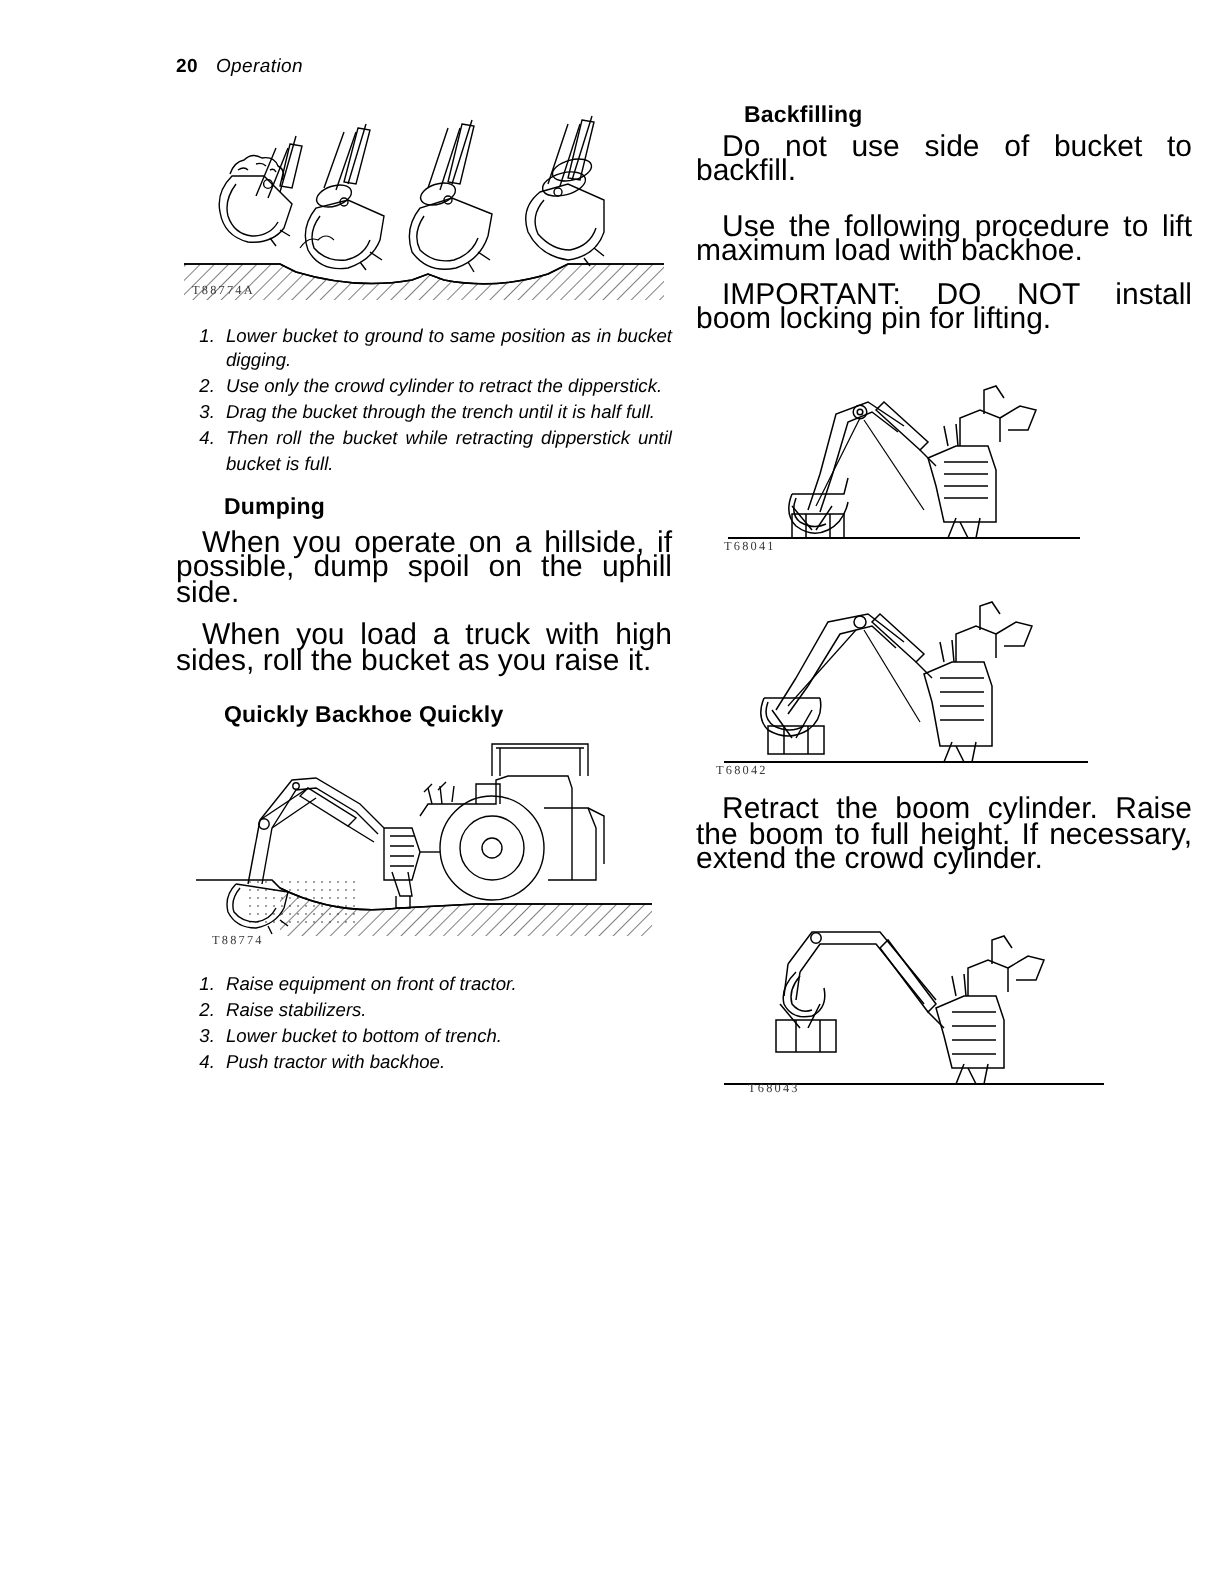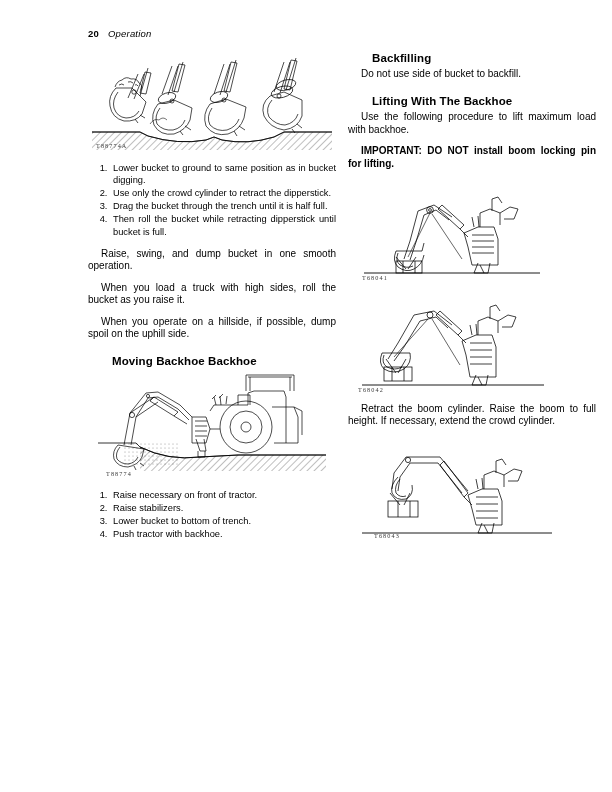--- a/index.html
+++ b/index.html
@@ -49,42 +49,43 @@
   h2.heading {
     font-size: 11.5px;
     font-weight: bold;
     margin: 0 0 6px 0;
     letter-spacing: 0.1px;
     padding-left: 24px;
   }
   h2.heading.tight { margin-bottom: 4px; }
 
   p.body {
-    font-size: 10px;
+    font-size: 15px;
     line-height: 12.4px;
     margin: 0 0 9px 0;
     text-align: justify;
     text-indent: 13px;
   }
   p.body.noindent { text-indent: 0; }
   p.body.last { margin-bottom: 0; }
   p.body.important {
-    font-weight: bold;
+    font-weight: normal;
   }
 
   ol.steps {
     margin: 0 0 10px 0;
     padding: 0 0 0 22px;
     font-size: 9.3px;
     line-height: 12.4px;
   }
   ol.steps li {
     margin: 0 0 0.5px 0;
     padding-left: 3px;
     text-align: justify;
+    font-style: italic;
   }
   ol.steps.loose li { text-align: left; }
 
   
   .figure { position: relative; margin: 0; }
   .figure svg { display: block; }
   .fig-code {
     font-family: "Liberation Serif", serif;
     font-size: 6.2px;
     letter-spacing: 1.1px;
@@ -185,27 +186,27 @@
 
     <div class="spacer-10"></div>
 
     <ol class="steps">
       <li>Lower bucket to ground to same position as in bucket digging.</li>
       <li>Use only the crowd cylinder to retract the dipperstick.</li>
       <li>Drag the bucket through the trench until it is half full.</li>
       <li>Then roll the bucket while retracting dipperstick until bucket is full.</li>
     </ol>
 
-    <p class="body">Raise, swing, and dump bucket in one smooth operation.</p>
+    <h2 class="heading">Dumping</h2>
+    <p class="body">When you operate on a hillside, if possible, dump spoil on the uphill side.</p>
     <p class="body">When you load a truck with high sides, roll the bucket as you raise it.</p>
-    <p class="body">When you operate on a hillside, if possible, dump spoil on the uphill side.</p>
 
     <div class="spacer-6"></div>
 
-    <h2 class="heading tight">Moving Backhoe Backhoe</h2>
+    <h2 class="heading tight">Quickly Backhoe Quickly</h2>
 
     <div class="figure">
       <svg width="248" height="108" viewBox="0 0 248 108">
         <defs>
           <pattern id="hatchM" width="5" height="5" patternTransform="rotate(45)" patternUnits="userSpaceOnUse">
             <line x1="0" y1="0" x2="0" y2="5" stroke="#000" stroke-width="0.5"></line>
           </pattern>
           <pattern id="dotsM" width="4" height="4" patternUnits="userSpaceOnUse">
             <circle cx="1" cy="1" r="0.4" fill="#000"></circle>
           </pattern>
@@ -265,36 +266,35 @@
 
           <path d="M122,58 L132,58"></path>
         </g>
       </svg>
       <div class="fig-code" style="position:absolute; left:18px; bottom:2px;">T88774</div>
     </div>
 
     <div class="spacer-10"></div>
 
     <ol class="steps loose">
-      <li>Raise necessary on front of tractor.</li>
+      <li>Raise equipment on front of tractor.</li>
       <li>Raise stabilizers.</li>
       <li>Lower bucket to bottom of trench.</li>
       <li>Push tractor with backhoe.</li>
     </ol>
 
   </div>
 
   <div class="col col-right">
 
     <h2 class="heading tight">Backfilling</h2>
     <p class="body">Do not use side of bucket to backfill.</p>
 
     <div class="spacer-6"></div>
 
-    <h2 class="heading tight">Lifting With The Backhoe</h2>
     <p class="body">Use the following procedure to lift maximum load with backhoe.</p>
     <p class="body important">IMPORTANT: DO NOT install boom locking pin for lifting.</p>
 
     <div class="spacer-6"></div>
 
     <div class="figure">
       <svg width="248" height="96" viewBox="0 0 248 96">
         <g fill="none" stroke="#000" stroke-width="0.75">
 
           <path d="M16,88 L192,88" stroke-width="0.9"></path>

